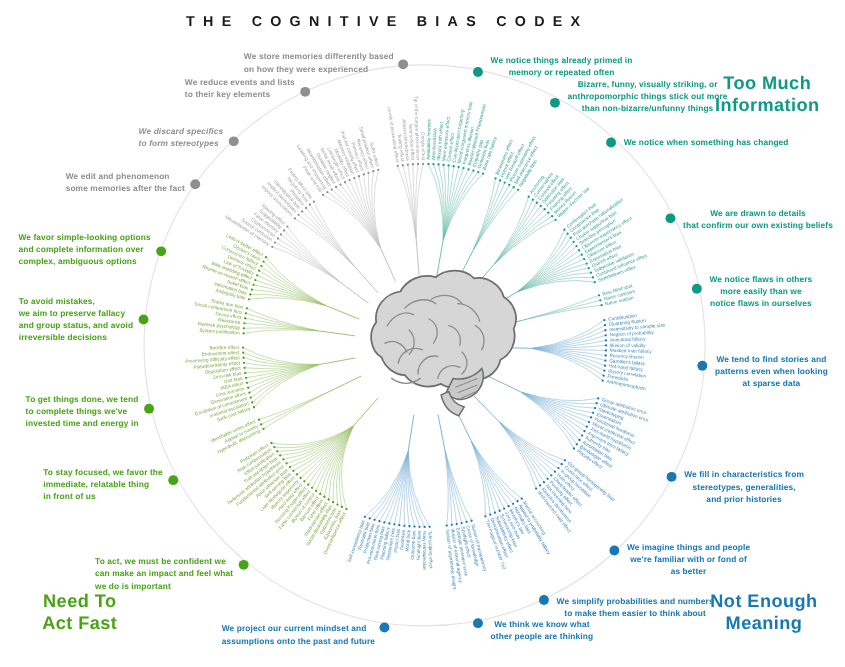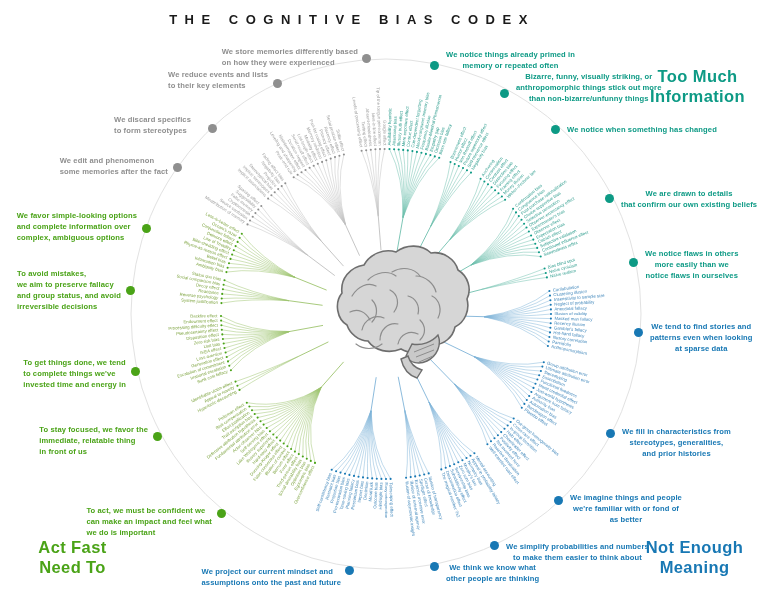--- a/index.html
+++ b/index.html
@@ -29,22 +29,22 @@
 </div>
 <div id="q-toomuch" class="quadrant" style="color: rgb(13, 154, 133);">
   <div>Too Much</div>
   <div>Information</div>
 </div>
 <div id="q-notenough" class="quadrant" style="color: rgb(24, 120, 180);">
   <div>Not Enough</div>
   <div>Meaning</div>
 </div>
 <div id="q-actfast" class="quadrant" style="color: rgb(74, 163, 23);">
+  <div>Need To</div>
   <div>Act Fast</div>
-  <div>Need To</div>
 </div>
 
 <svg id="codex-svg" width="768" height="606" viewBox="0 0 768 606">
   <circle cx="386" cy="314" r="255" fill="none" stroke="#e2e2e2" stroke-width="1"></circle>
   <g id="branches">
       <g>
         <path d="M397.1,251.0 L403.0,217.5" stroke="#6fbfae" stroke-width="0.9" fill="none"></path>
         <path d="M403.0,217.5 Q403.7,177.1 389.5,149.0" stroke="#6fbfae" stroke-width="0.55" fill="none" stroke-opacity="0.9"></path>
         <circle cx="389.5" cy="149.0" r="1.05" fill="#0d9a85"></circle>
         <path d="M403.0,217.5 Q404.8,177.3 394.1,149.2" stroke="#6fbfae" stroke-width="0.55" fill="none" stroke-opacity="0.9"></path>
@@ -706,21 +706,21 @@
     <div class="annotation right" style="right: 410px; top: 46px; color: rgb(143, 143, 143);">
       <div>We store memories differently based</div>
       <div>on how they were experienced</div>
     </div>
     <div class="dot" style="left: 272.5px; top: 78.5px; background: rgb(143, 143, 143);"></div>
     <div class="annotation right" style="right: 500px; top: 69px; color: rgb(143, 143, 143);">
       <div>We reduce events and lists</div>
       <div>to their key elements</div>
     </div>
     <div class="dot" style="left: 207.5px; top: 123.5px; background: rgb(143, 143, 143);"></div>
-    <div class="annotation right" style="right: 577px; top: 114px; color: rgb(143, 143, 143);">
+    <div class="annotation right" style="right: 565px; top: 114px; color: rgb(143, 143, 143); font-style: italic;">
       <div>We discard specifics</div>
       <div>to form stereotypes</div>
     </div>
     <div class="dot" style="left: 172.5px; top: 162.5px; background: rgb(143, 143, 143);"></div>
     <div class="annotation right" style="right: 600px; top: 155px; color: rgb(143, 143, 143);">
       <div>We edit and phenomenon</div>
       <div>some memories after the fact</div>
     </div>
     <div class="dot" style="left: 141.5px; top: 223.5px; background: rgb(74, 163, 23);"></div>
     <div class="annotation right" style="right: 631px; top: 210px; color: rgb(74, 163, 23); margin-left: 12px;">

